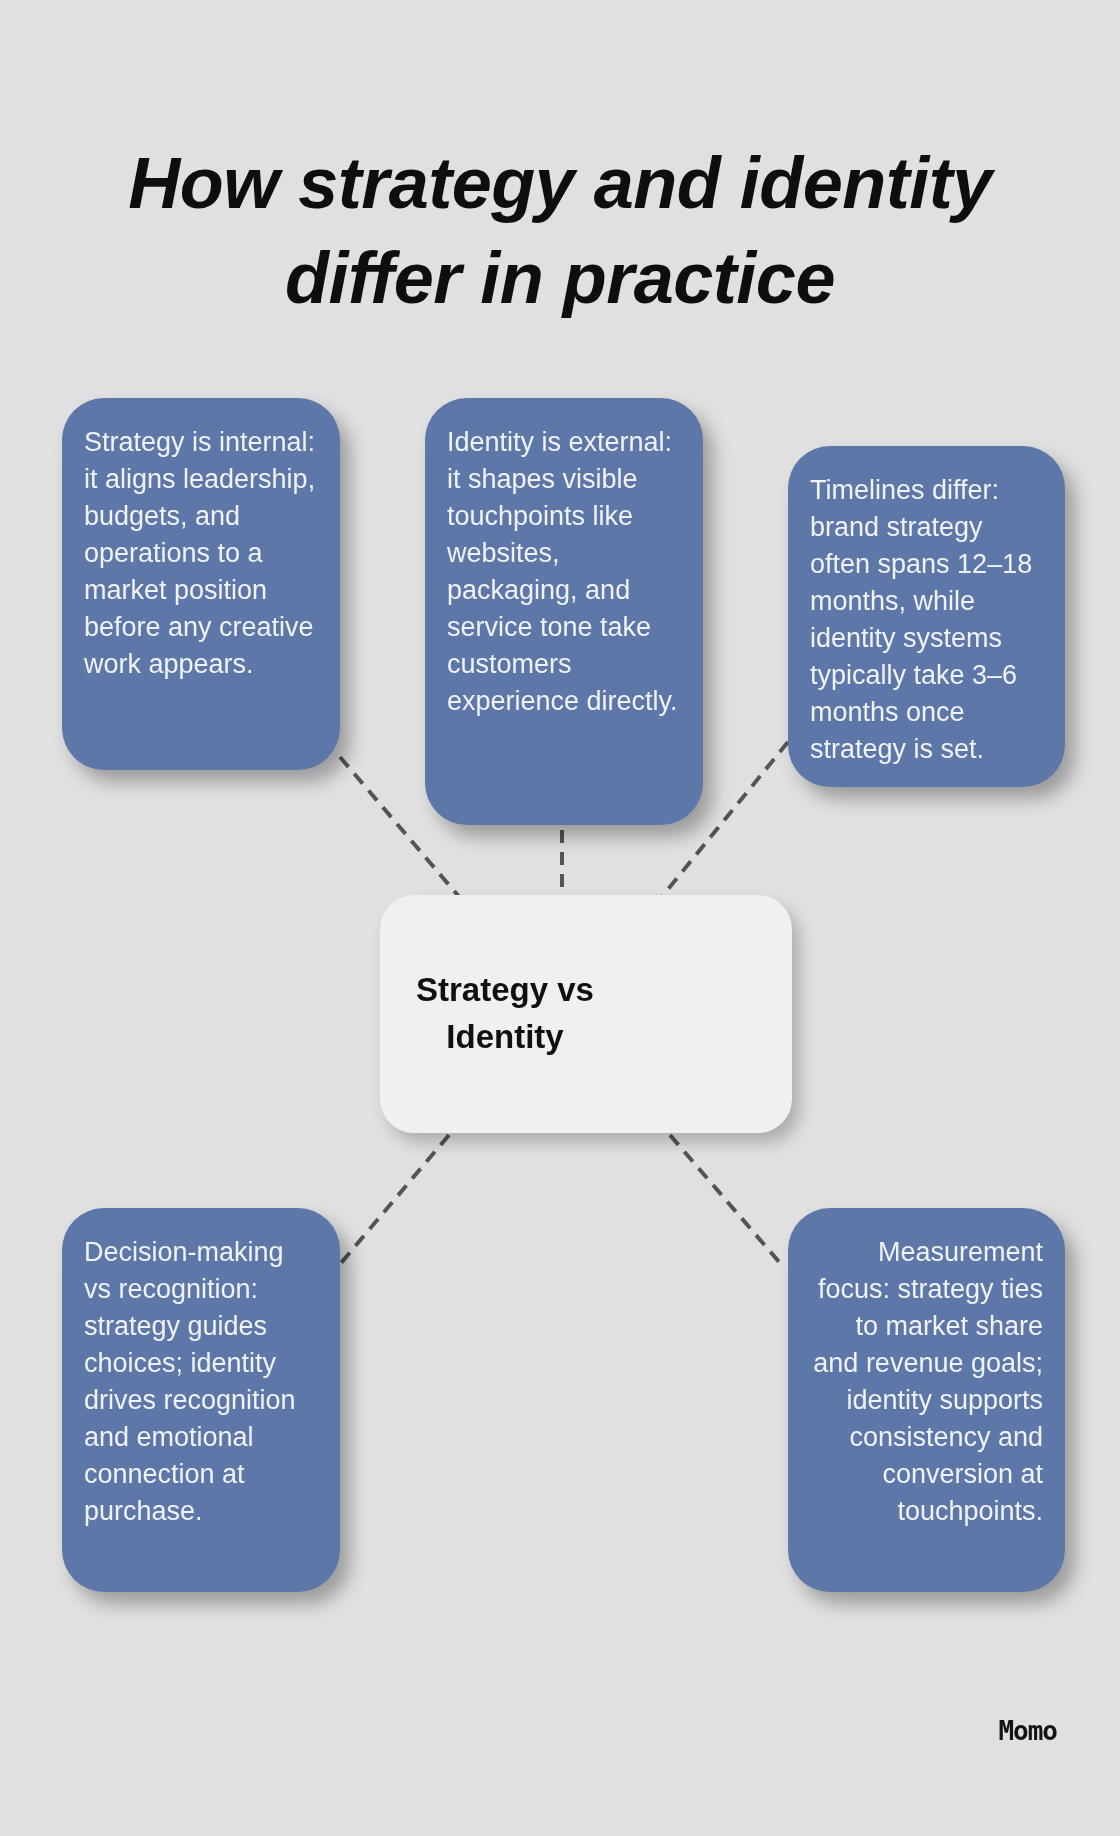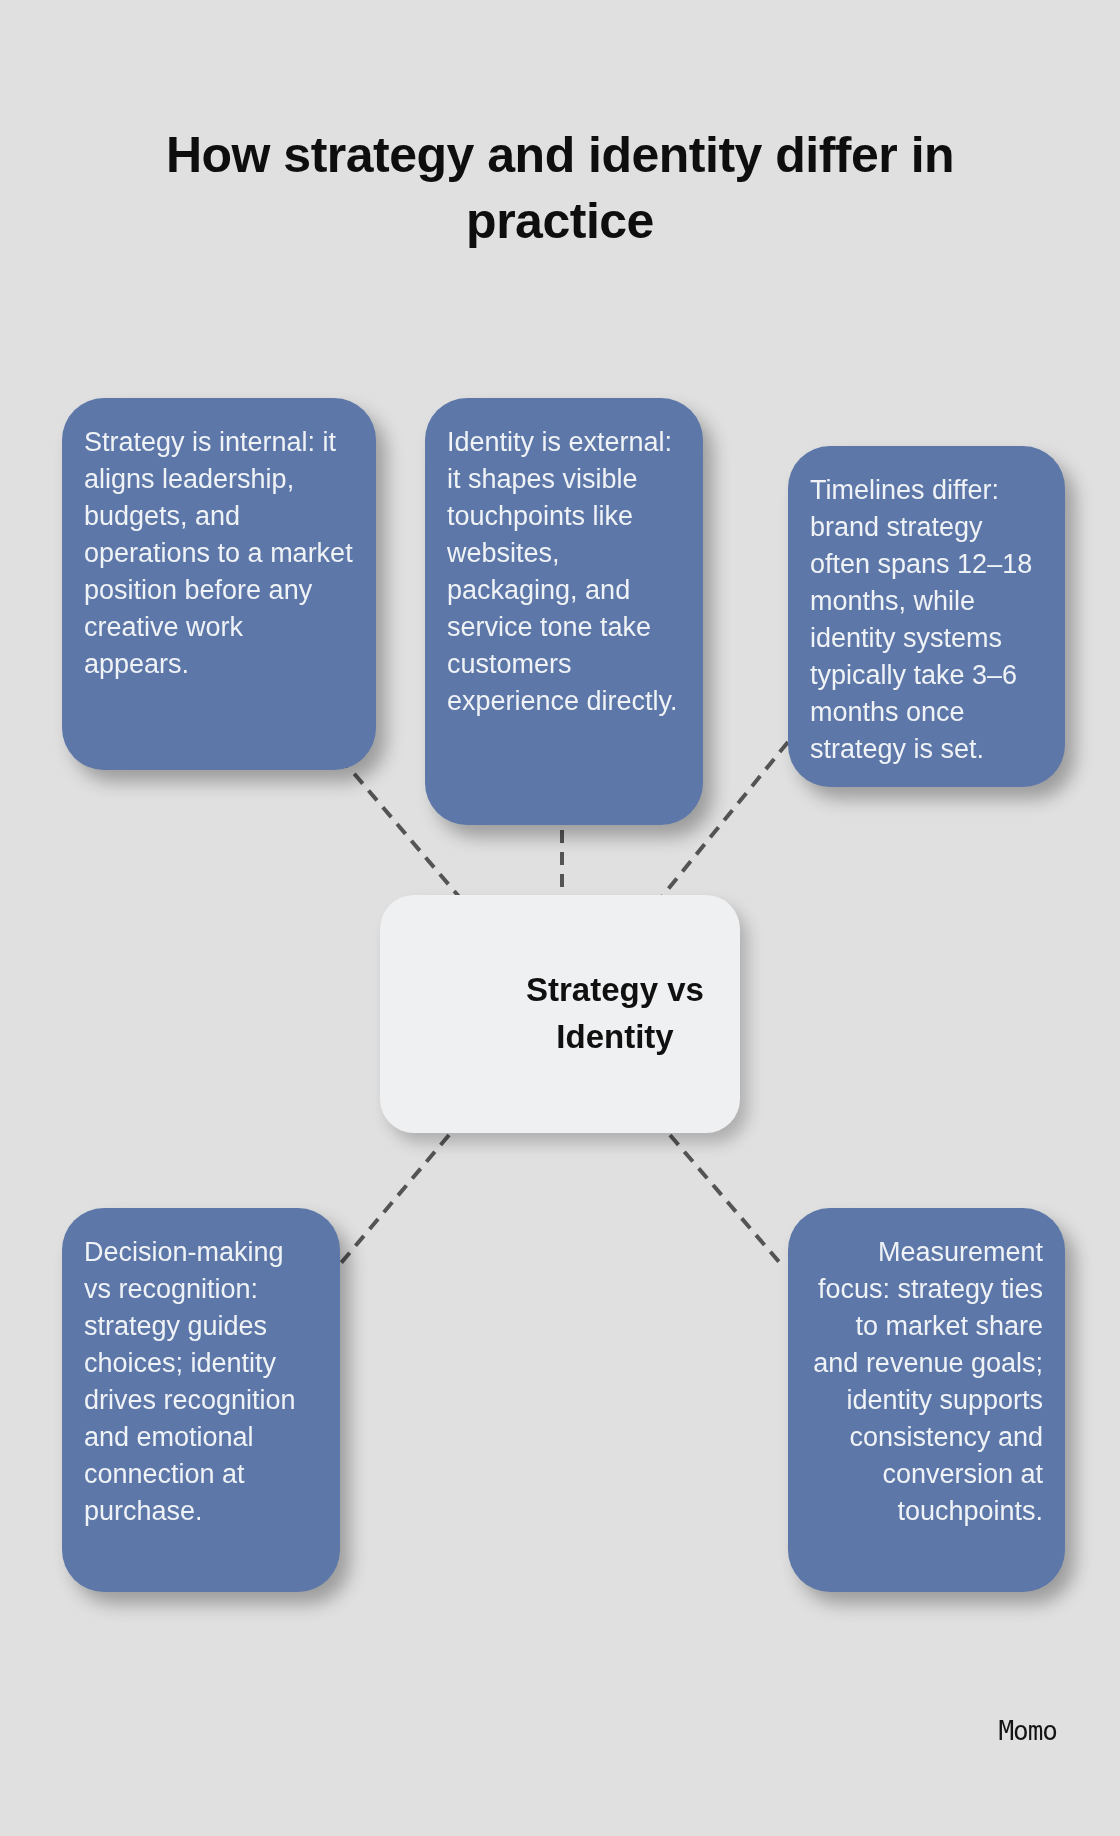--- a/index.html
+++ b/index.html
@@ -23,25 +23,26 @@
     position:relative;
     width:1120px;height:1836px;
     background:var(--bg);
   }
   .title{
     position:absolute;
     left:50%;top:88px;
     transform:translateX(-50%);
     width:920px;
     text-align:center;
-    font-size:50px;
+    font-size:72px;
     line-height:1.32;
     font-weight:800;
     letter-spacing:-0.5px;
     color:var(--title-text);
+    font-style:italic;
   }
   .connector-layer{
     position:absolute;left:0;top:0;
     pointer-events:none;
   }
   .connector-layer line{
     stroke:var(--connector);
     stroke-width:4;
     stroke-dasharray:13 9;
   }
@@ -49,47 +50,47 @@
     position:absolute;
     background:var(--card-bg);
     border-radius:42px;
     box-shadow:10px 12px 18px rgba(0,0,0,0.30);
     color:var(--card-text);
     font-size:27px;
     line-height:37px;
     padding:26px 22px;
     box-sizing:border-box;
   }
-  .card1{left:62px;  top:398px;  width:314px; height:372px;}
+  .card1{left:62px;  top:398px;  width:278px; height:372px;}
   .card2{left:425px; top:398px;  width:278px; height:427px;}
   .card3{left:788px; top:398px;  width:277px; height:341px;margin-top:48px;}
   .card4{left:62px;  top:1208px; width:278px; height:384px;}
   .card5{left:788px; top:1208px; width:277px; height:384px;text-align:right;}
   .center-node{
     position:absolute;
     left:380px;top:895px;
-    width:360px;height:238px;
+    width:412px;height:238px;
     background:var(--center-bg);
     border-radius:34px;
     box-shadow:8px 10px 16px rgba(0,0,0,0.22);
-    display:flex;align-items:center;justify-content:flex-end;
+    display:flex;align-items:center;justify-content:flex-start;
   }
   .center-node .label{
     max-width:250px;
     text-align:center;
     font-size:33px;
     line-height:1.42;
     font-weight:800;
     color:var(--center-text);
   }
   .brand{
     position:absolute;
     right:63px;top:1716px;
     font-family:"DejaVu Sans Mono","Liberation Mono",monospace;
-    font-weight:400;
+    font-weight:700;
     font-size:26px;
     letter-spacing:-1px;
     color:var(--brand-text);
   }
 </style>
 </head>
 <body>
 
 <div class="canvas">
 

